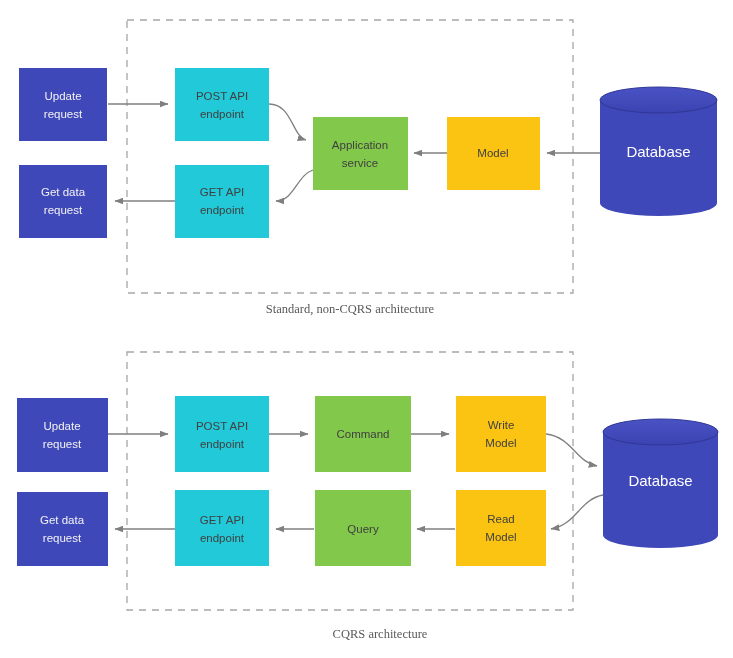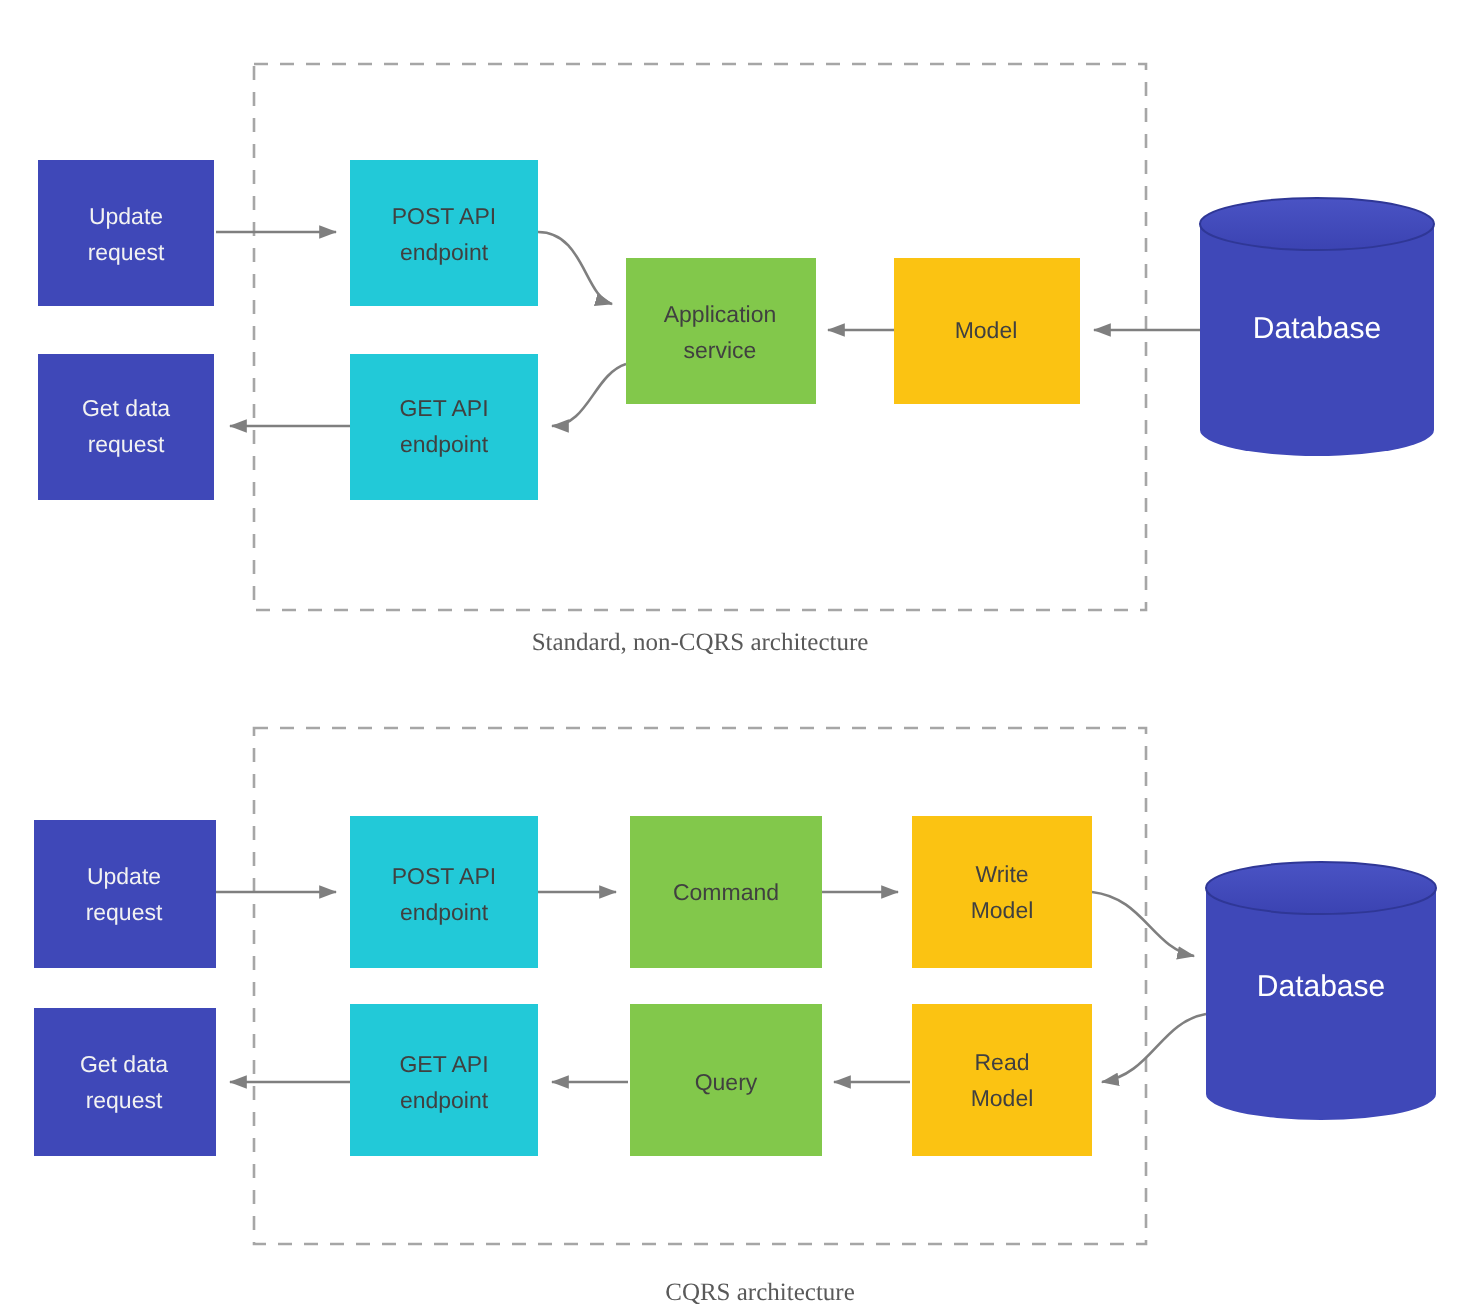--- a/index.html
+++ b/index.html
@@ -9,21 +9,21 @@
   }
   body {
     width: 733px;
     height: 658px;
     position: relative;
     overflow: hidden;
     font-family: "Liberation Sans", sans-serif;
   }
   #diagram-root {
     position: absolute;
-    left: 0; top: 12px;
+    left: 0; top: 0;
     width: 733px;
     height: 570px;
   }
   svg.canvas {
     position: absolute;
     left: 0; top: 0;
     width: 733px;
     height: 658px;
     display: block;
   }

